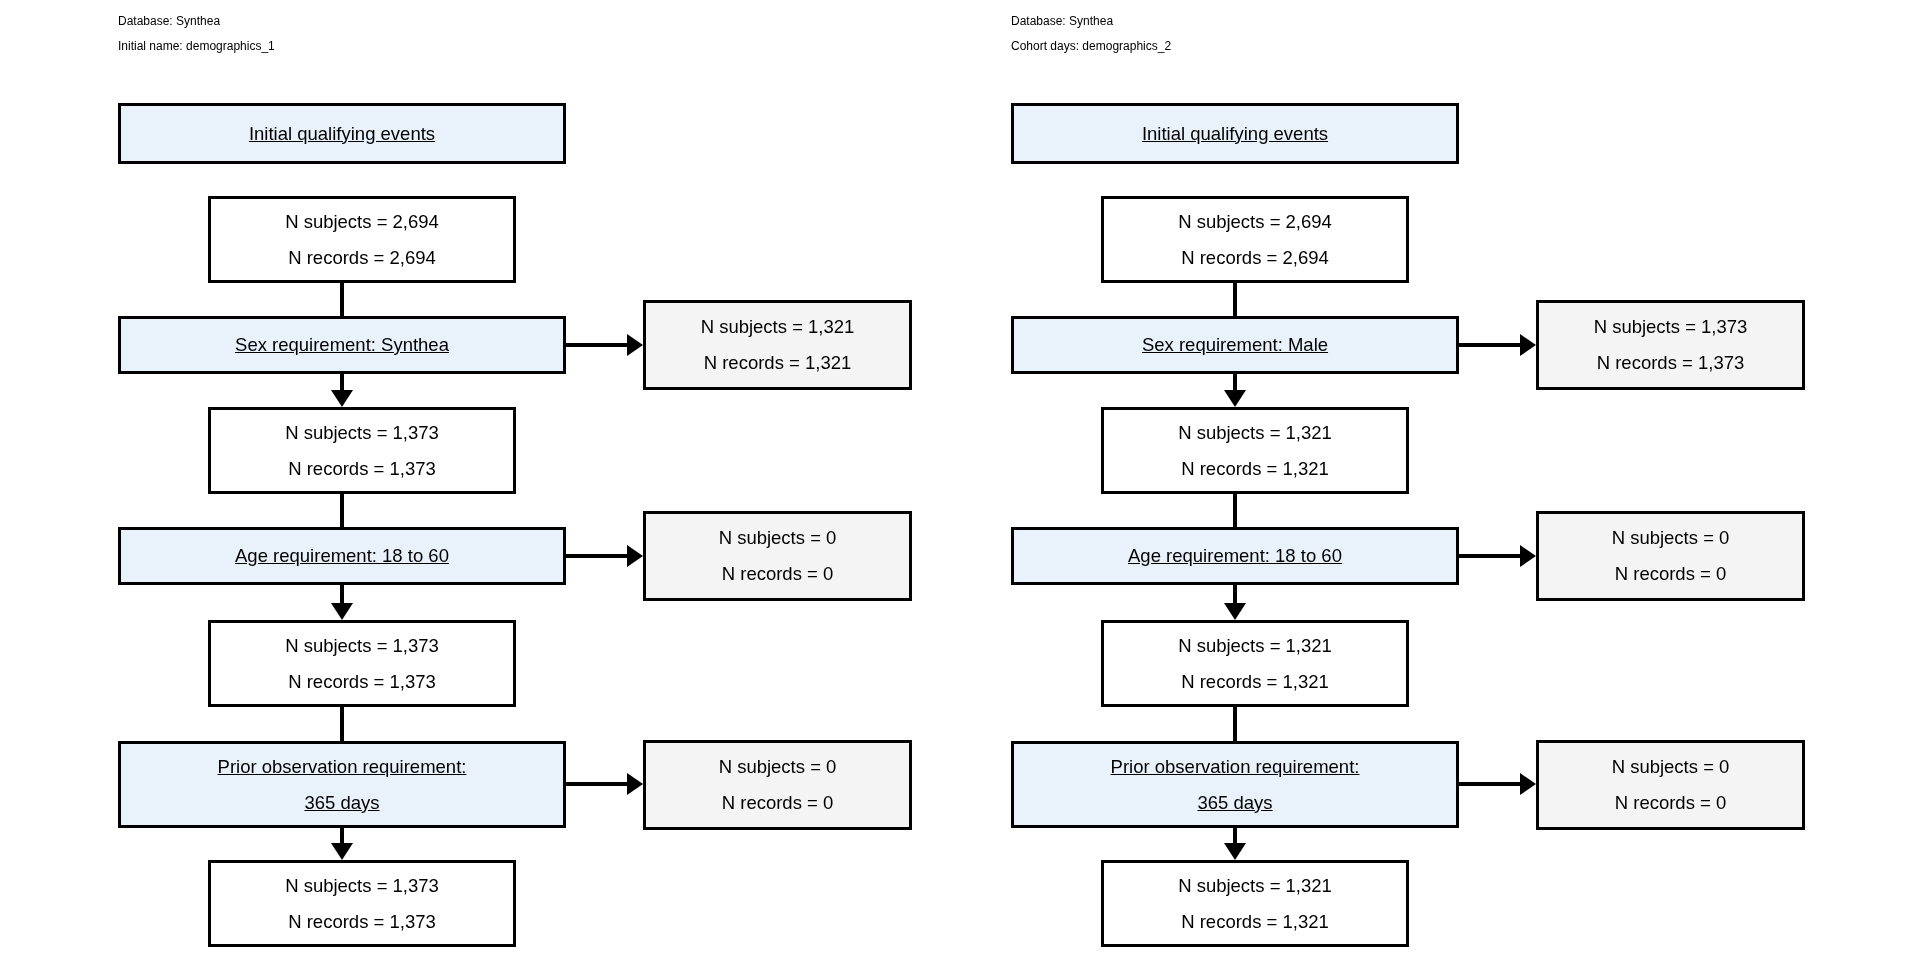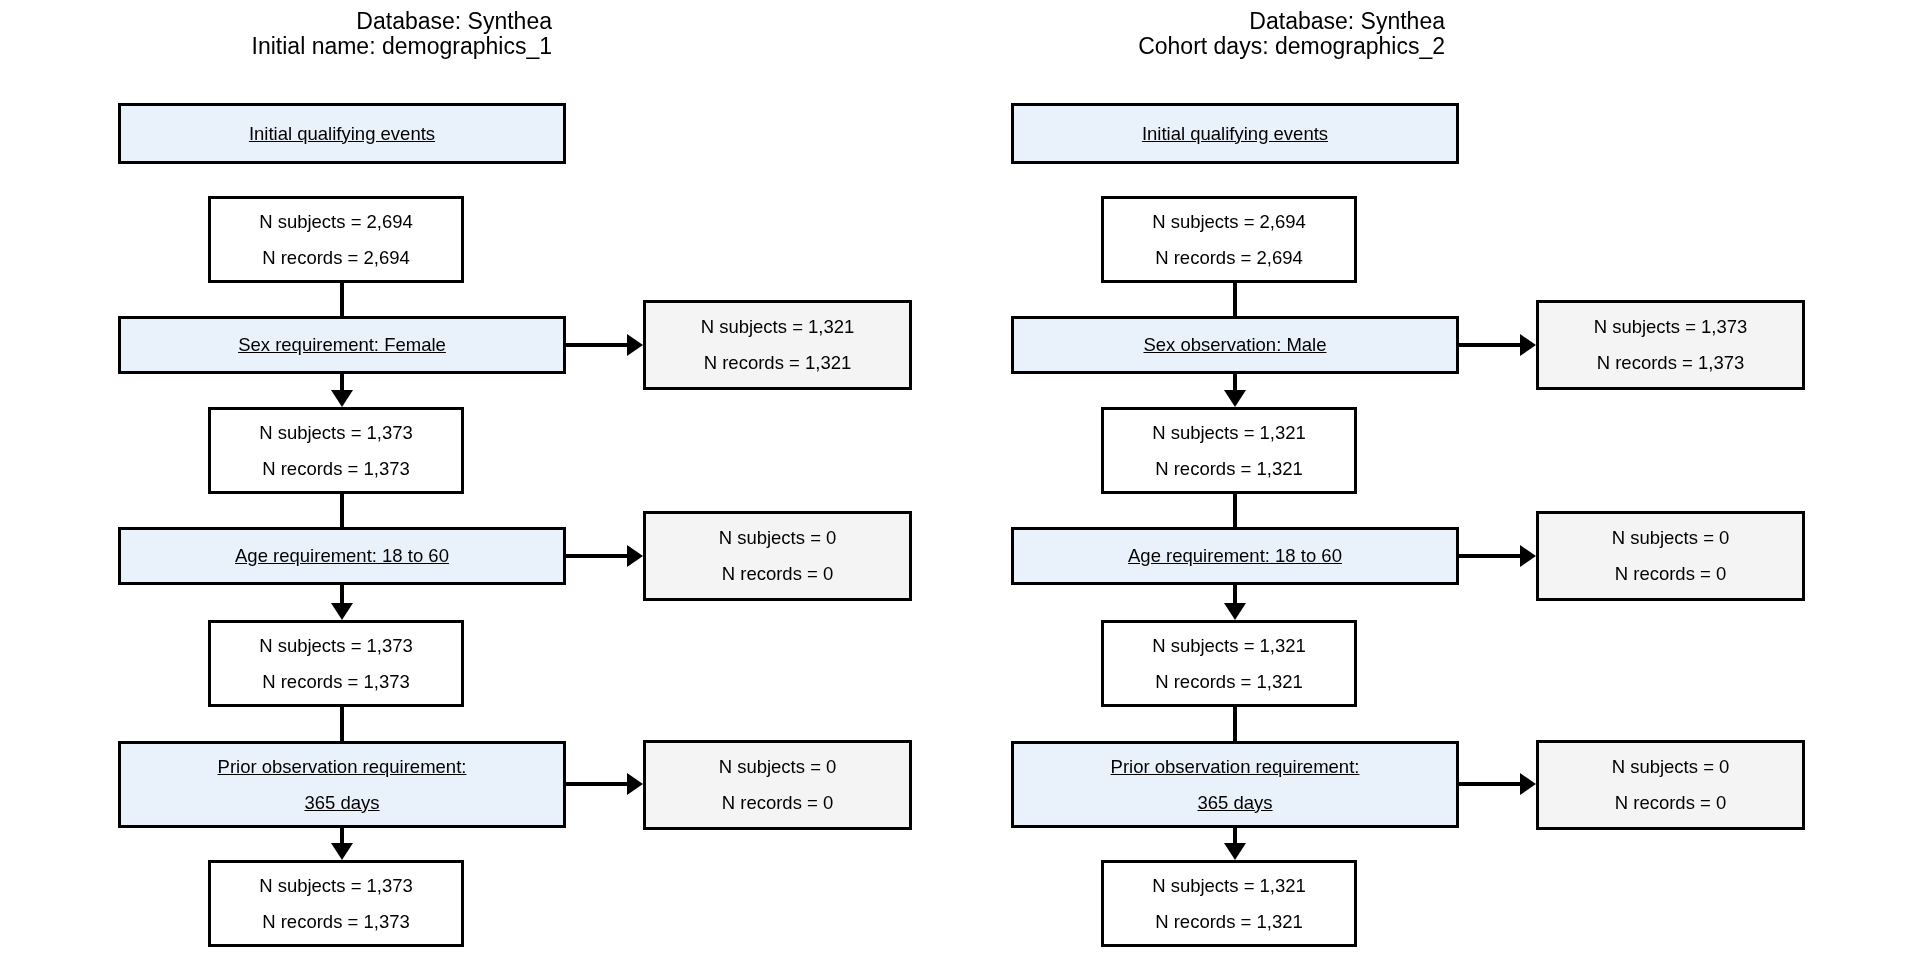--- a/index.html
+++ b/index.html
@@ -1,26 +1,26 @@
 <!DOCTYPE html>
 <html style="--step-fill: #e9f2fb; --count-fill: #ffffff; --excluded-fill: #f4f4f4; --border: #000000; --arrow: #000000; --text: #000000;"><head>
 <meta charset="utf-8">
 <title>Cohort attrition diagrams</title>
 <style>
   html,body{margin:0;padding:0;background:#ffffff;}
   .canvas{position:relative;width:1920px;height:960px;background:#ffffff;overflow:hidden;
           font-family:"Liberation Sans","DejaVu Sans",sans-serif;color:var(--text,#000);}
   .diagram{position:absolute;top:0;width:960px;height:960px;}
-  .header{position:absolute;left:104px;top:9px;width:448px;text-align:right;
-          font-size:23px;line-height:25px;}
+  .header{position:absolute;left:118px;top:9px;width:448px;text-align:left;
+          font-size:12px;line-height:25px;}
   .box{position:absolute;box-sizing:border-box;border:3px solid var(--border,#000);
        display:flex;flex-direction:column;align-items:center;justify-content:center;
        text-align:center;font-size:18.5px;line-height:36px;}
   .step{left:118px;width:448px;background:var(--step-fill,#e9f2fb);text-decoration:underline;}
-  .count{left:208px;width:256px;background:var(--count-fill,#ffffff);}
+  .count{left:208px;width:308px;background:var(--count-fill,#ffffff);}
   .excl{left:643px;width:269px;background:var(--excluded-fill,#f4f4f4);}
   .vline{position:absolute;left:340px;width:4px;background:var(--arrow,#000);}
   .hline{position:absolute;left:566px;width:62px;height:4px;background:var(--arrow,#000);}
   .head-down{position:absolute;left:331px;width:0;height:0;
              border-left:11px solid transparent;border-right:11px solid transparent;
              border-top:17px solid var(--arrow,#000);}
   .head-right{position:absolute;left:627px;width:0;height:0;
               border-top:11px solid transparent;border-bottom:11px solid transparent;
               border-left:16px solid var(--arrow,#000);}
 </style>
@@ -40,21 +40,21 @@
     </div>
 
     <div class="box count" style="top:196px;height:87px">
       <div>N subjects = 2,694</div>
       <div>N records = 2,694</div>
     </div>
 
     <div class="vline" style="top:283px;height:33px"></div>
 
     <div class="box step" style="top:316px;height:58px">
-      <div>Sex requirement: Female</div>
+      <div>Sex requirement: Synthea</div>
       <div></div>
     </div>
     <div class="hline" style="top:343px"></div>
     <div class="head-right" style="top:334px"></div>
     <div class="box excl" style="top:300px;height:90px">
       <div>N subjects = 1,321</div>
       <div>N records = 1,321</div>
     </div>
 
     <div class="vline" style="top:374px;height:18px"></div>
@@ -119,21 +119,21 @@
     </div>
 
     <div class="box count" style="top:196px;height:87px">
       <div>N subjects = 2,694</div>
       <div>N records = 2,694</div>
     </div>
 
     <div class="vline" style="top:283px;height:33px"></div>
 
     <div class="box step" style="top:316px;height:58px">
-      <div>Sex observation: Male</div>
+      <div>Sex requirement: Male</div>
       <div></div>
     </div>
     <div class="hline" style="top:343px"></div>
     <div class="head-right" style="top:334px"></div>
     <div class="box excl" style="top:300px;height:90px">
       <div>N subjects = 1,373</div>
       <div>N records = 1,373</div>
     </div>
 
     <div class="vline" style="top:374px;height:18px"></div>

